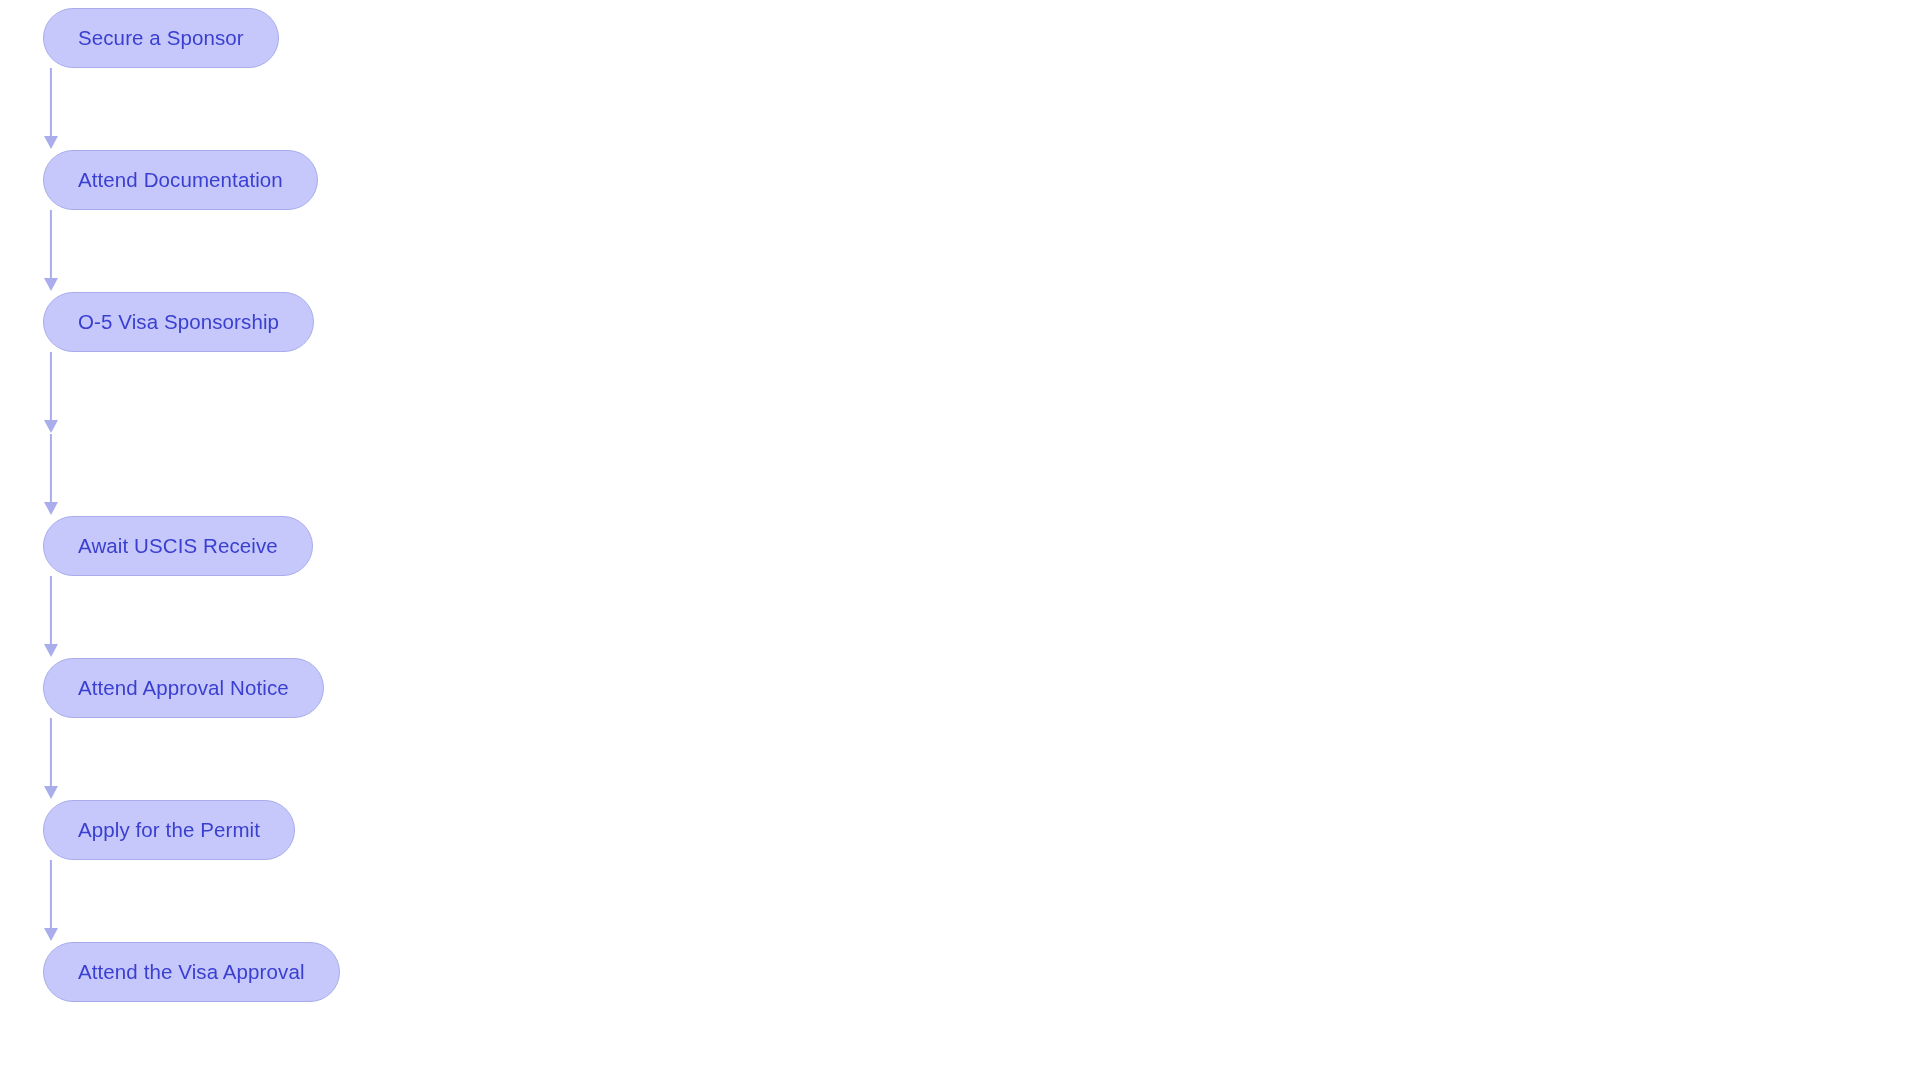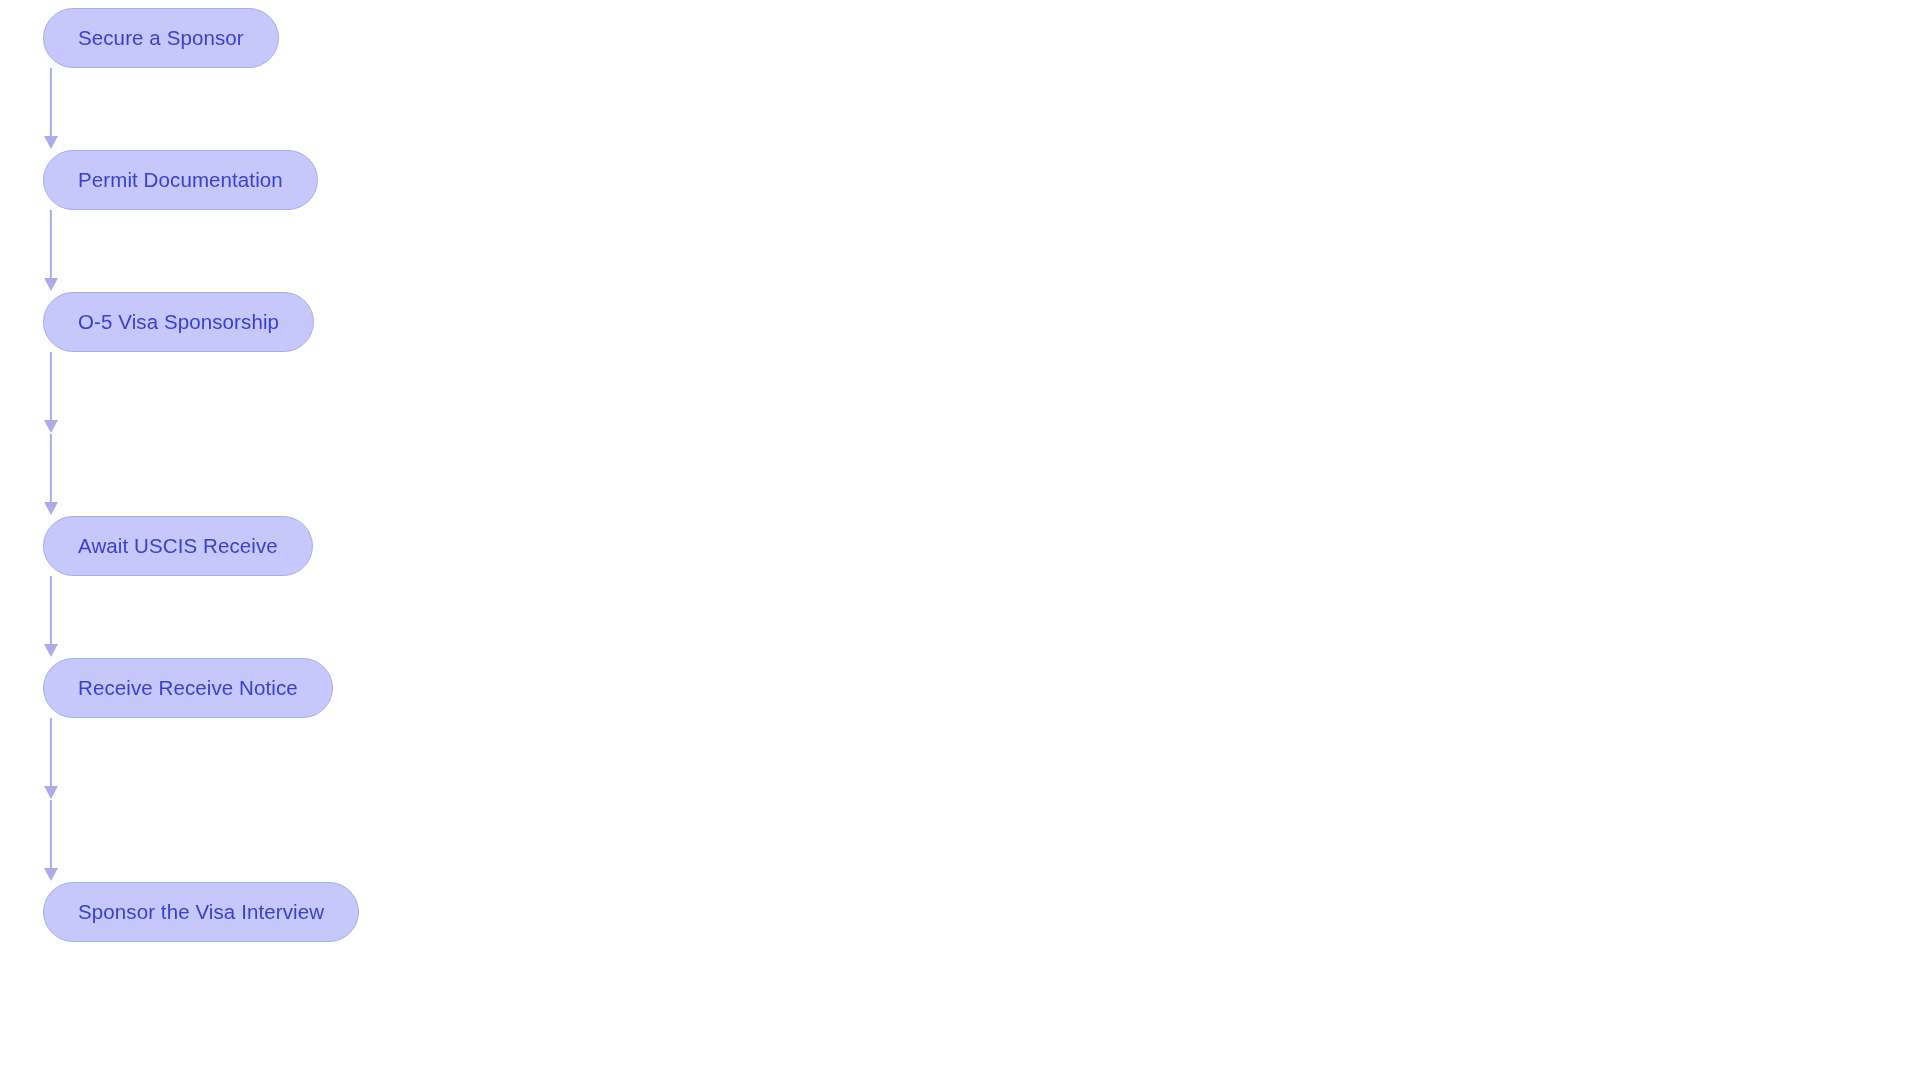--- a/index.html
+++ b/index.html
@@ -94,21 +94,21 @@
     <div class="node">
       <span class="node-label">Secure a Sponsor</span>
     </div>
 
     <div class="connector">
       <div class="connector-line"></div>
       <div class="connector-head"></div>
     </div>
 
     <div class="node">
-      <span class="node-label">Permit Documentation</span>
+      <span class="node-label">Attend Documentation</span>
     </div>
 
     <div class="connector">
       <div class="connector-line"></div>
       <div class="connector-head"></div>
     </div>
 
     <div class="node">
       <span class="node-label">O-5 Visa Sponsorship</span>
     </div>
@@ -127,32 +127,35 @@
     <div class="node">
       <span class="node-label">Await USCIS Receive</span>
     </div>
 
     <div class="connector">
       <div class="connector-line"></div>
       <div class="connector-head"></div>
     </div>
 
     <div class="node">
-      <span class="node-label">Receive Receive Notice</span>
+      <span class="node-label">Attend Approval Notice</span>
     </div>
 
     <div class="connector">
       <div class="connector-line"></div>
       <div class="connector-head"></div>
     </div>
 
+    <div class="node">
+      <span class="node-label">Apply for the Permit</span>
+    </div>
 
     <div class="connector">
       <div class="connector-line"></div>
       <div class="connector-head"></div>
     </div>
 
     <div class="node">
-      <span class="node-label">Sponsor the Visa Interview</span>
+      <span class="node-label">Attend the Visa Approval</span>
     </div>
 
   </div>
 </div>
 
 </body></html>

